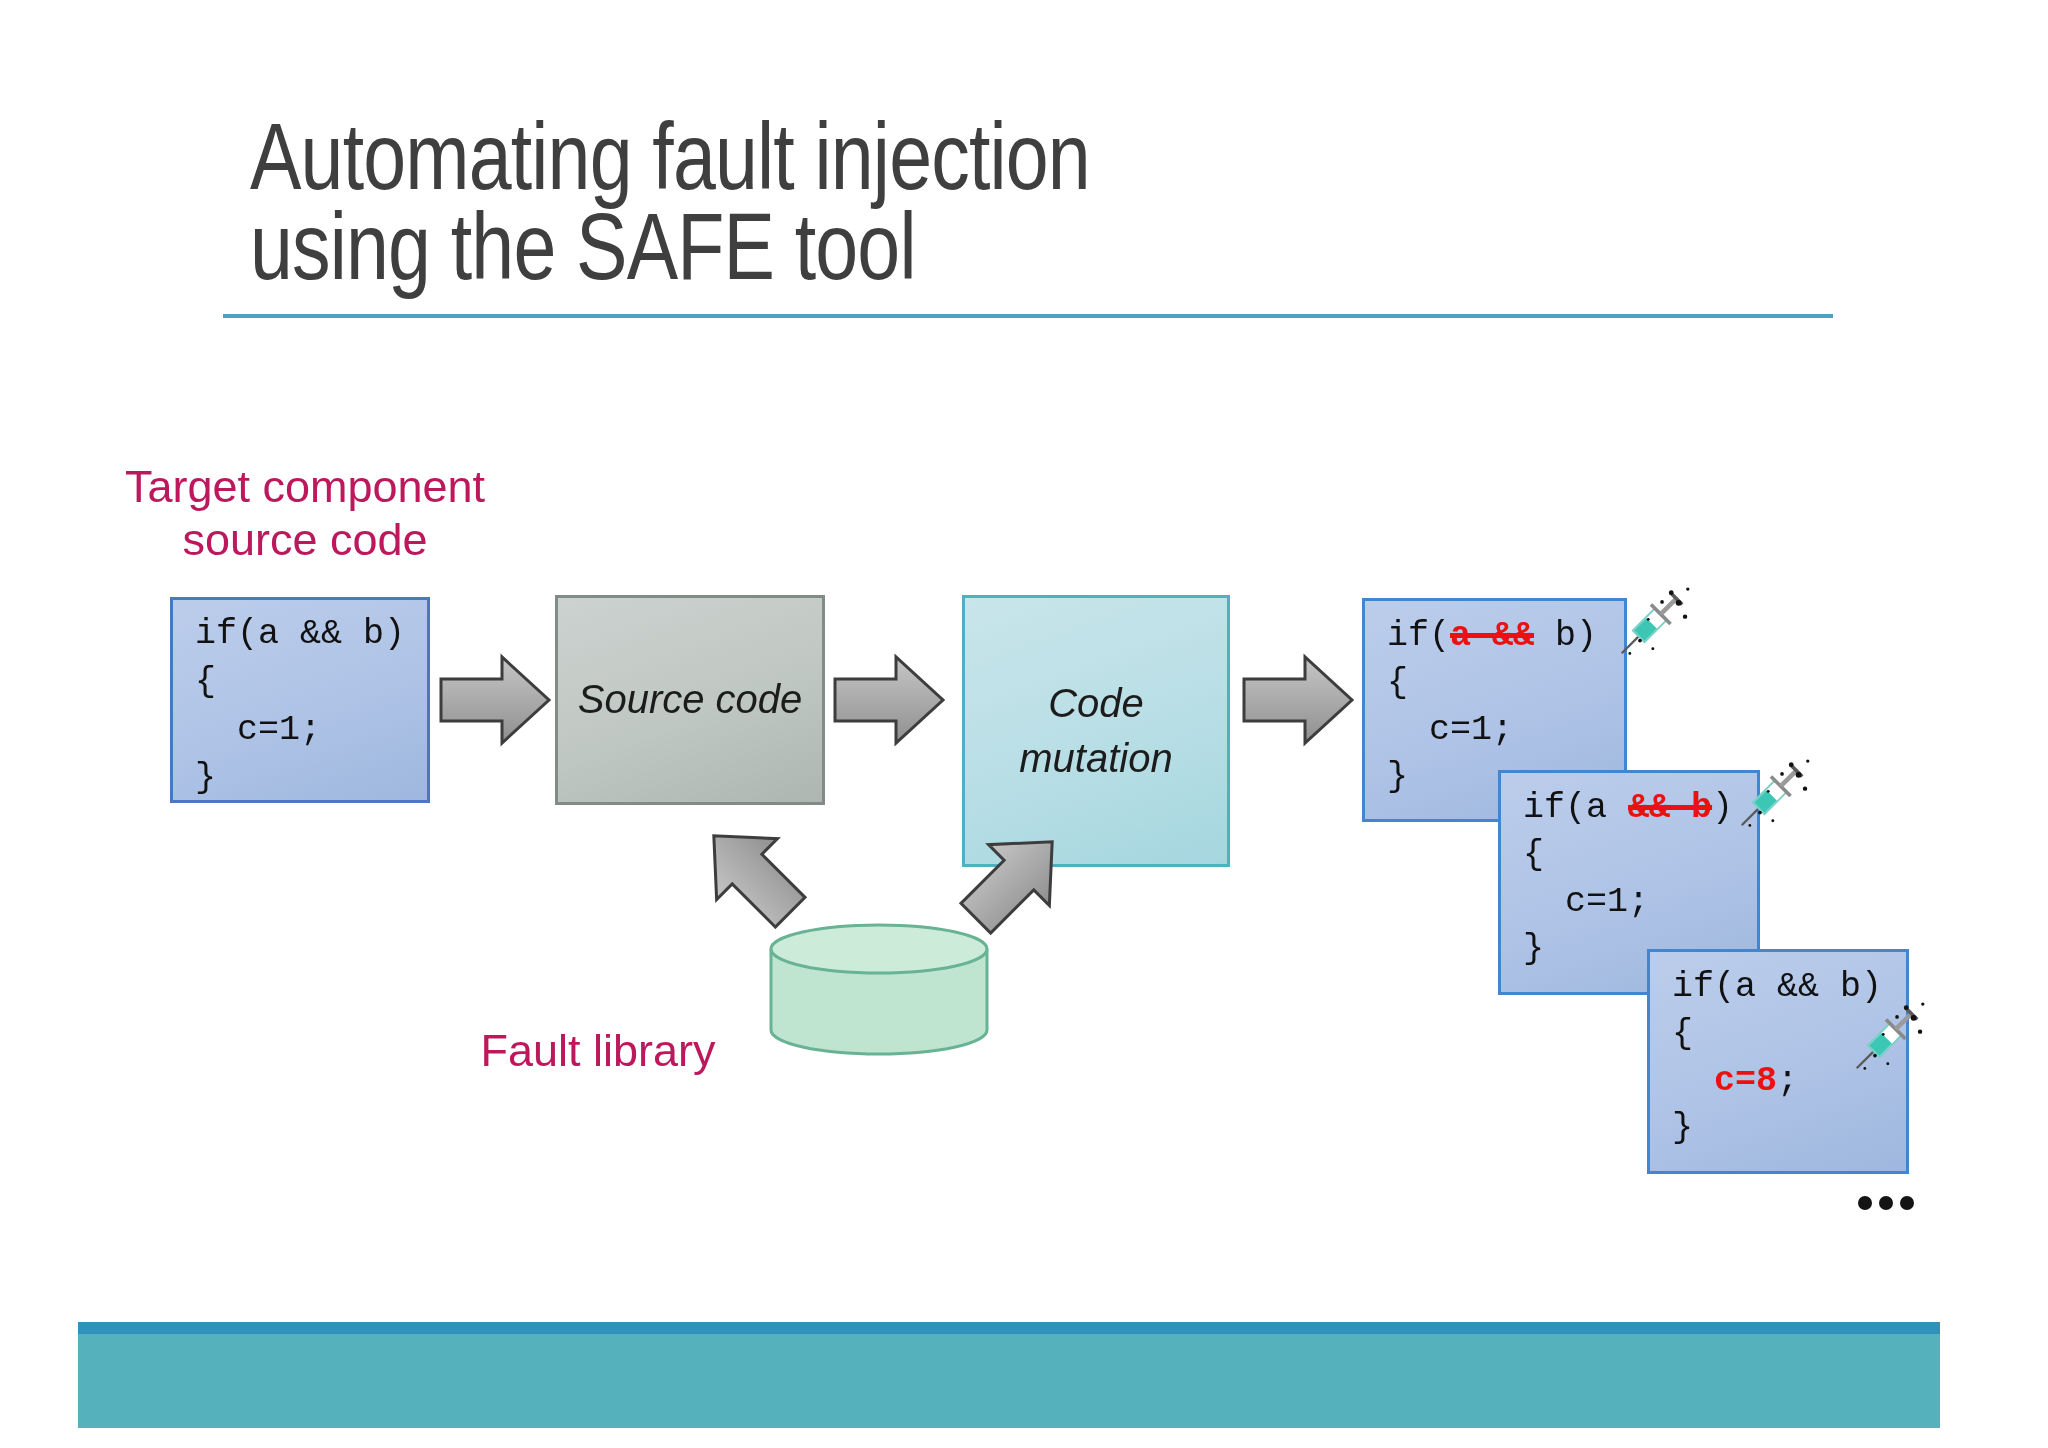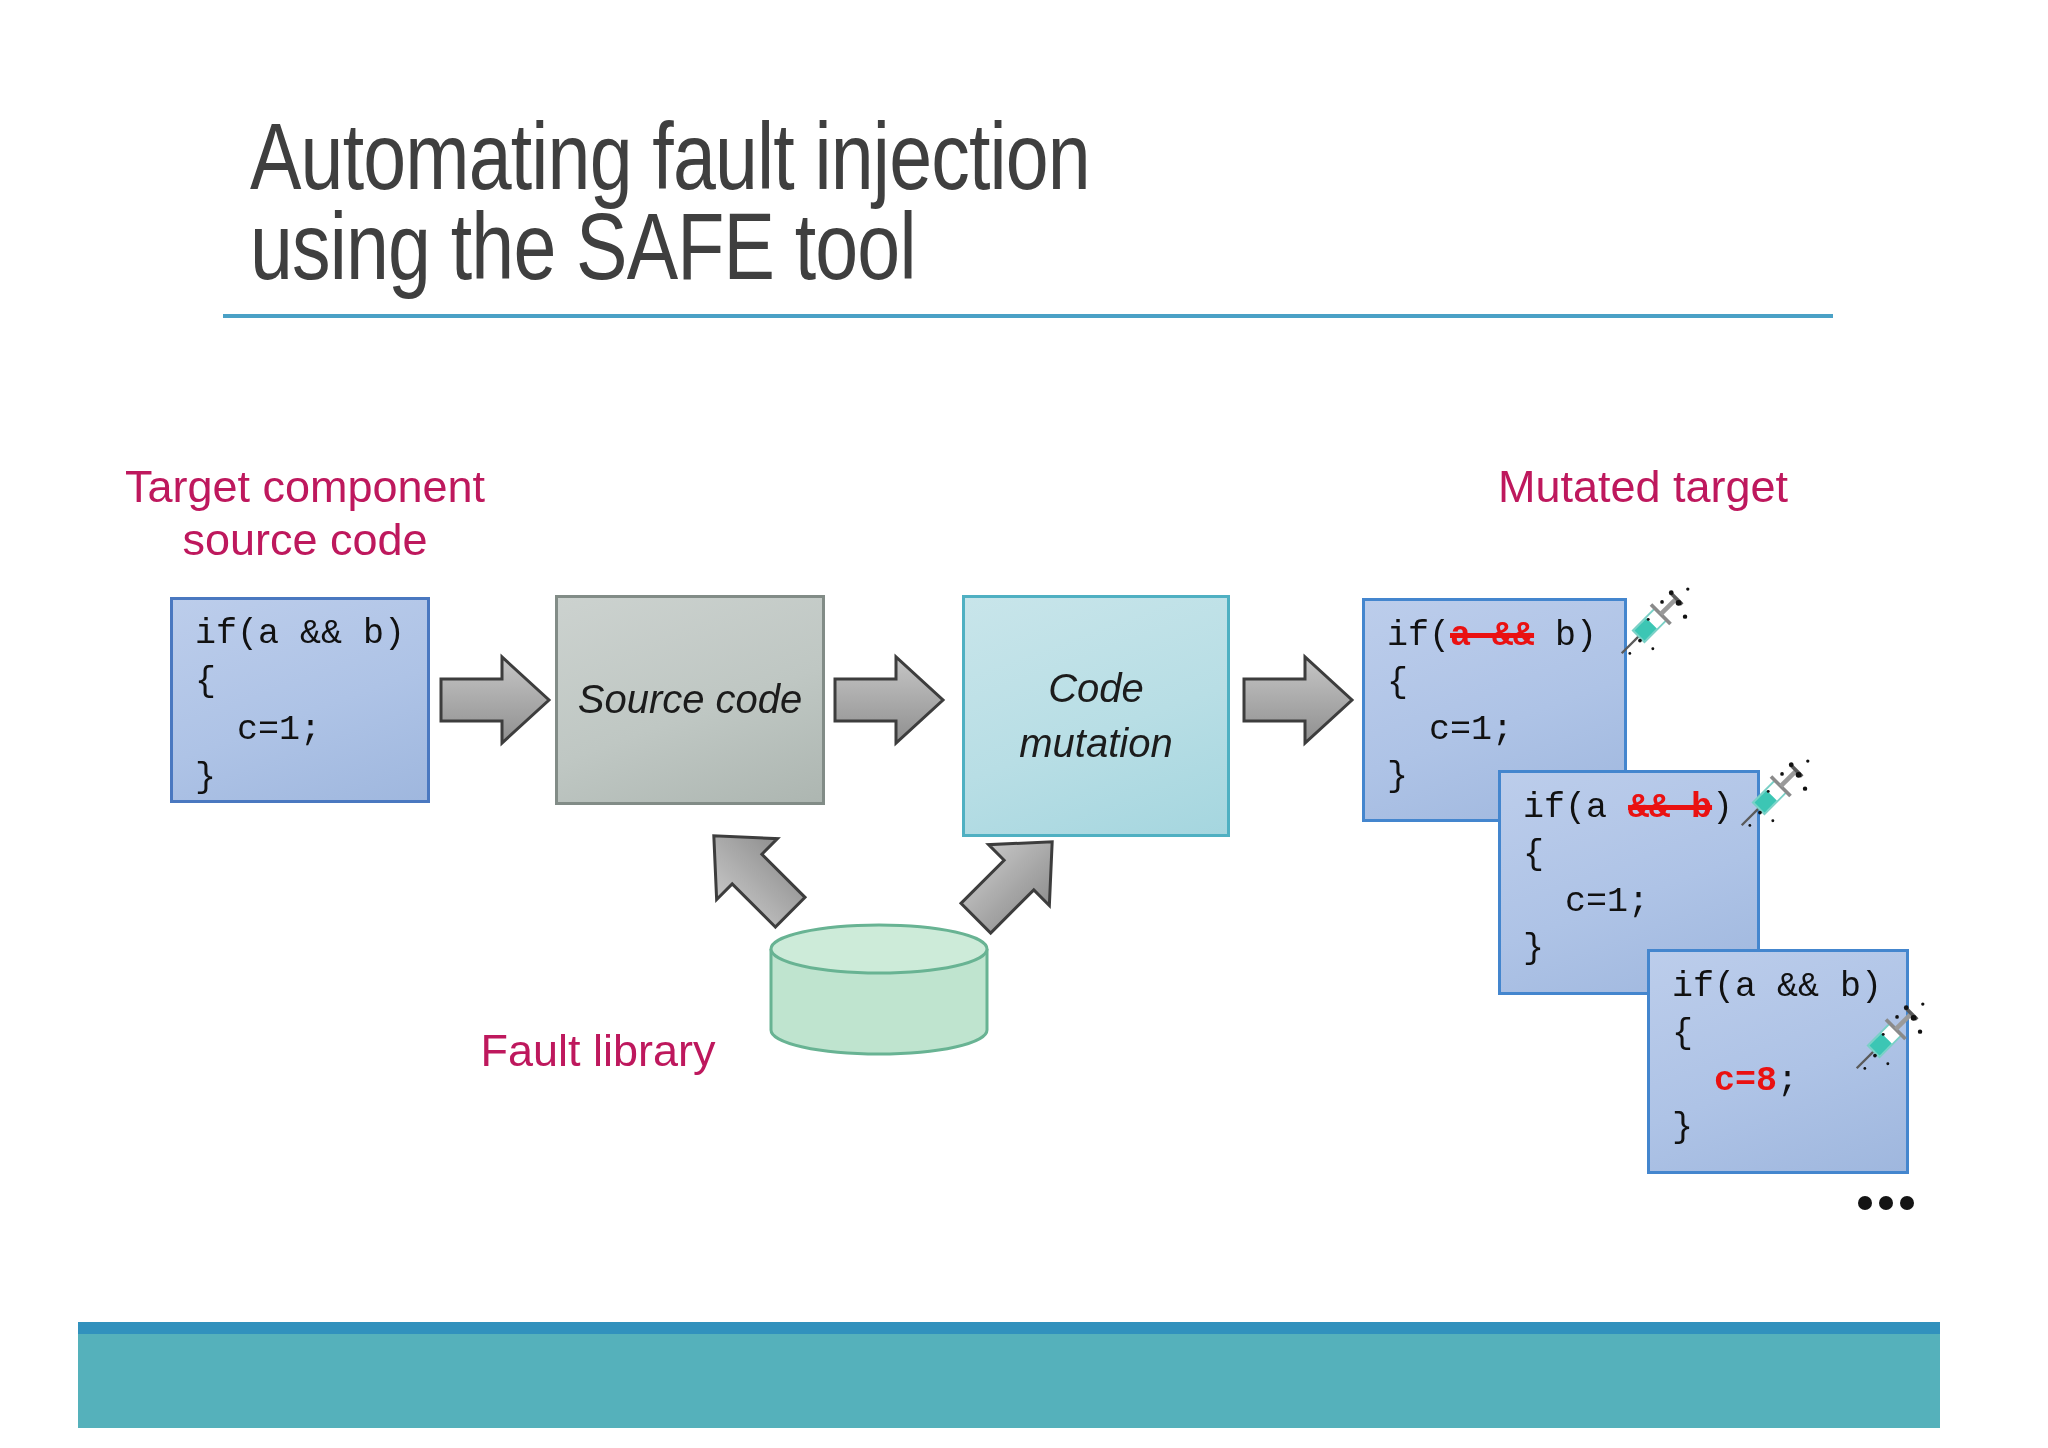--- a/index.html
+++ b/index.html
@@ -31,21 +31,21 @@
   .box-mut2{left:1498px;top:770px;width:262px;height:225px;}
   .box-mut3{left:1647px;top:949px;width:262px;height:225px;}
   .red{color:#ea1111;}
   .strike{text-decoration:line-through;text-decoration-thickness:5px;font-weight:700;}
   .bold{font-weight:700;}
 
   .procbox{box-sizing:border-box;text-align:center;font-style:italic;font-size:40px;
            line-height:1.38;color:#1c1c1c;display:flex;flex-direction:column;justify-content:center;}
   .box-analysis{left:555px;top:595px;width:270px;height:210px;border:3px solid #828c87;
            background:linear-gradient(160deg,#ccd2cf 0%,#bfc7c3 55%,#adb6b1 100%);}
-  .box-mutation{left:962px;top:595px;width:268px;height:242px;border:3px solid #4fb0c2;
+  .box-mutation{left:962px;top:595px;width:268px;height:272px;border:3px solid #4fb0c2;
            background:linear-gradient(160deg,#c8e5ea 0%,#b8dee5 55%,#a5d6df 100%);}
 
   
   .bottombar{left:78px;top:1322px;width:1862px;height:106px;box-sizing:border-box;
              background:#55b1bb;border-top:12px solid #3191bd;}
 
   
   .dots{left:1858px;top:1196px;width:72px;height:16px;display:flex;gap:7px;}
   .dots .dot{width:14px;height:14px;border-radius:50%;background:#141414;}
 
@@ -89,21 +89,20 @@
   <div>Automating fault injection</div>
   <div>using the SAFE tool</div>
 </div>
 <div class="abs rule"></div>
 
 <div class="abs seclabel lbl-target">
   <div>Target component</div>
   <div>source code</div>
 </div>
 <div class="abs seclabel lbl-mutated">
-  <div>Mutated target</div>
 </div>
 <div class="abs seclabel lbl-fault">Fault library</div>
 
 <div class="abs codebox box-source">
     <div class="code-line"><span>if(a &amp;&amp; b)</span></div>
     <div class="code-line"><span>{</span></div>
     <div class="code-line"><span>  c=1;</span></div>
     <div class="code-line"><span>}</span></div>
   </div>
 

